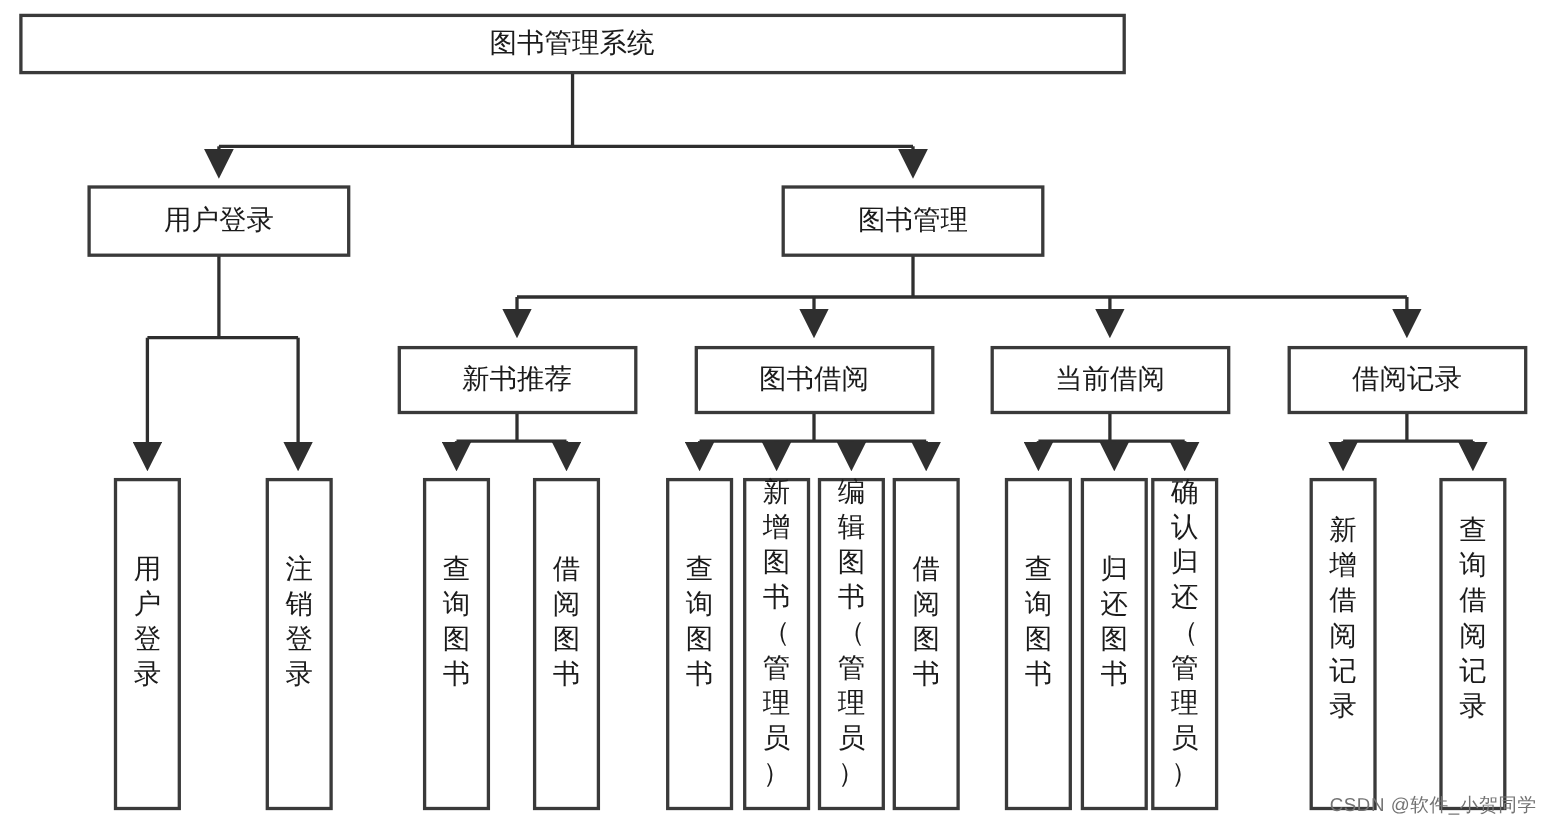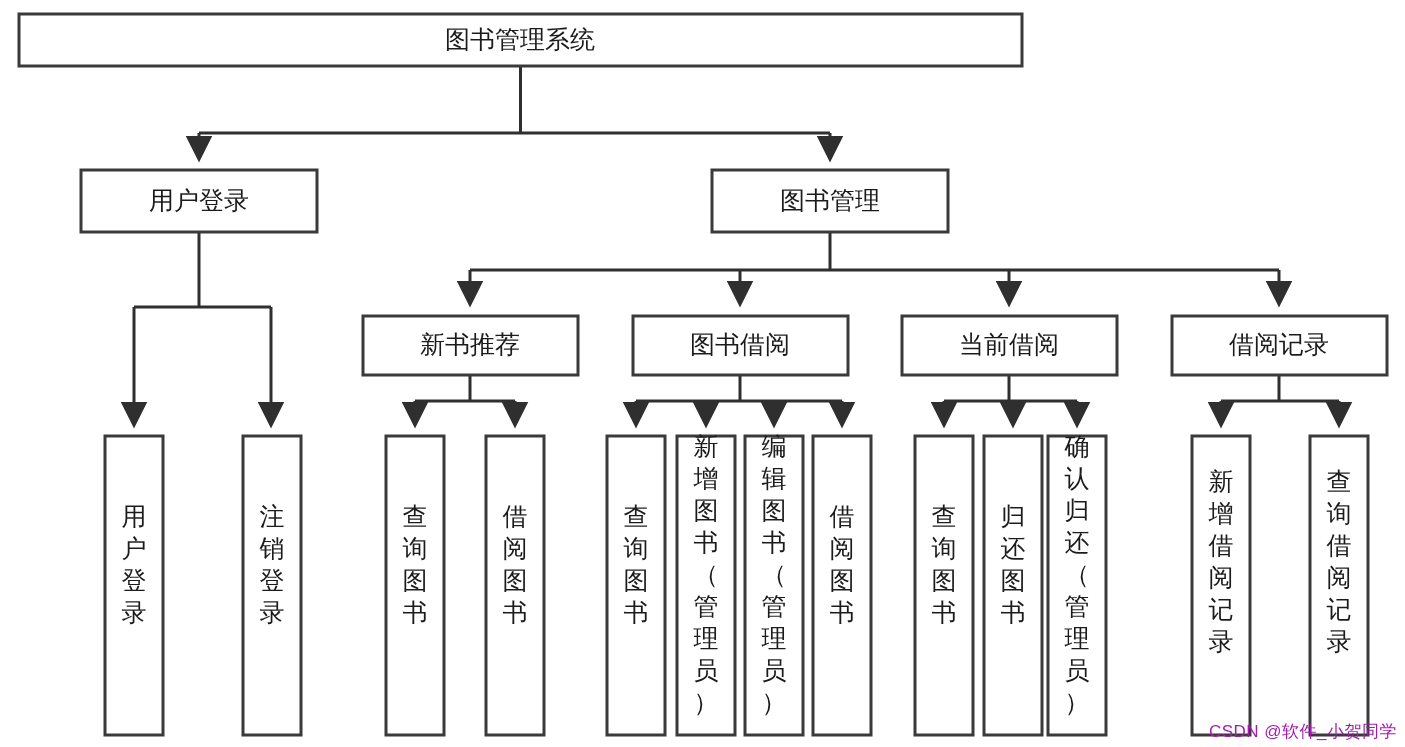--- a/index.html
+++ b/index.html
@@ -32,21 +32,21 @@
     fill:none;
     stroke-linecap:butt;
   }
   .arrowhead{fill:#2f2f2f;}
   .watermark{
     position:absolute;
     right:8px;
     bottom:4px;
     font-family:"Liberation Sans","DejaVu Sans",sans-serif;
     font-size:17px;
-    color:#a21caf;
+    color:#737373;
     letter-spacing:0.5px;
     white-space:nowrap;
     pointer-events:none;
   }
 </style>
 </head>
 <body>
 
 <svg id="diagram" viewBox="0 0 1405 747" xmlns="http://www.w3.org/2000/svg">
 

